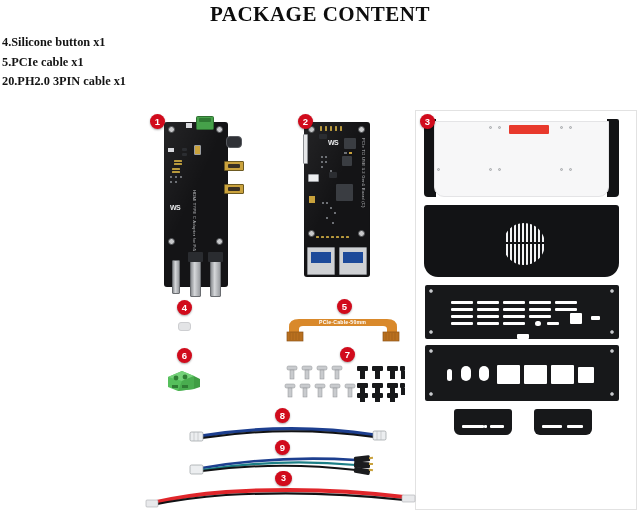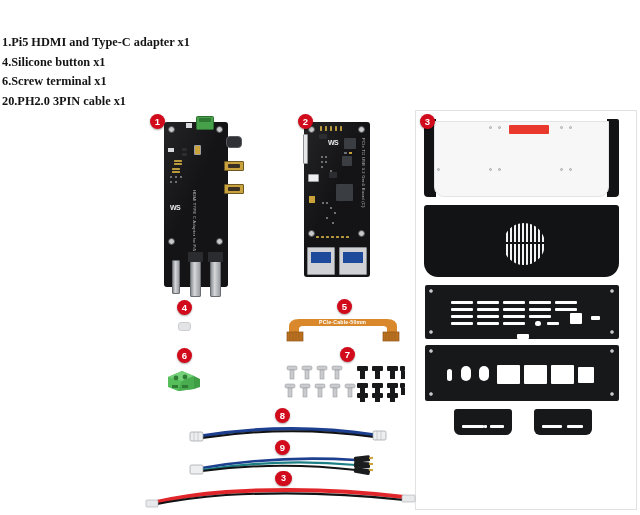--- a/index.html
+++ b/index.html
@@ -148,25 +148,25 @@
     font-size:5.2px;font-weight:bold;white-space:nowrap;letter-spacing:.2px;
   }
 
   svg{display:block;overflow:visible;}
 </style>
 </head>
 <body>
 
 <div id="page">
 
+  <div class="title">PACKAGE CONTENT</div>
 
   <div class="itemlist">
-    <div class="li">1.Pi5 HDMI and Type-C adapter x1</div>
     <div class="li">4.Silicone button x1</div>
-    <div class="li">6.Screw terminal x1</div>
+    <div class="li">5.PCIe cable x1</div>
     <div class="li">20.PH2.0 3PIN cable x1</div>
   </div>
 
   <div class="abs" style="left:150px;top:112px;width:110px;height:195px;">
 
     <div class="pcb" style="left:14px;top:10px;width:64px;height:165px;"></div>
 
     <div class="hole" style="left:18px;top:14px;"></div>
     <div class="hole" style="left:66px;top:14px;"></div>
     <div class="hole" style="left:18px;top:126px;"></div>

